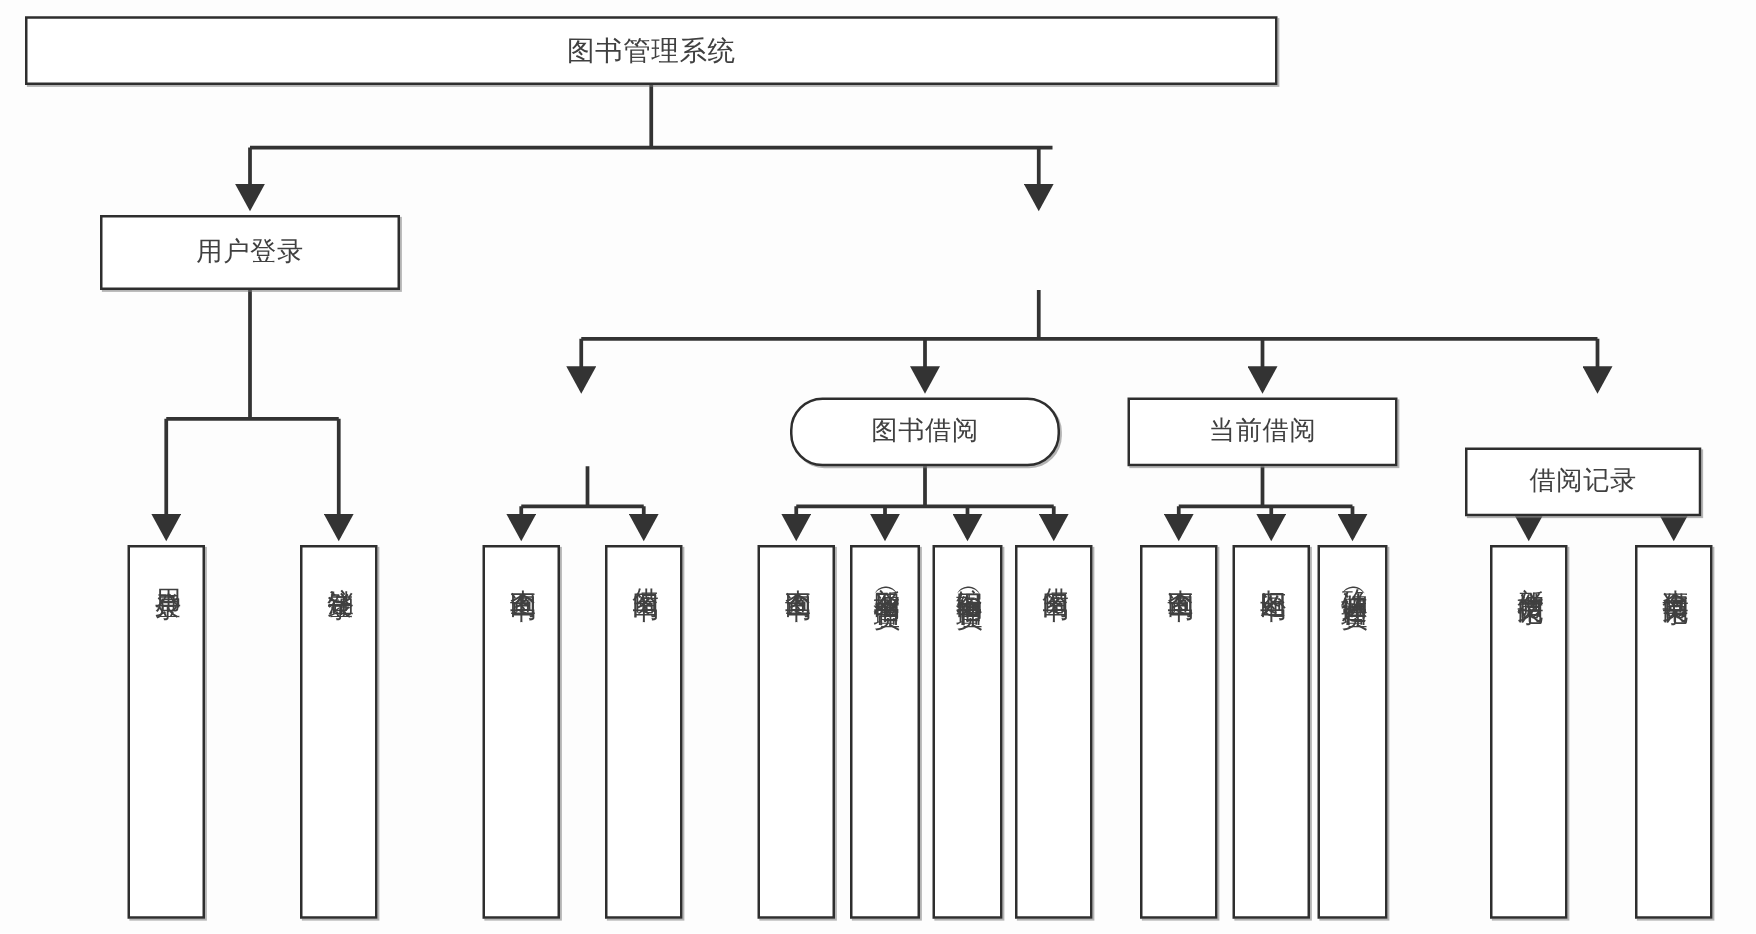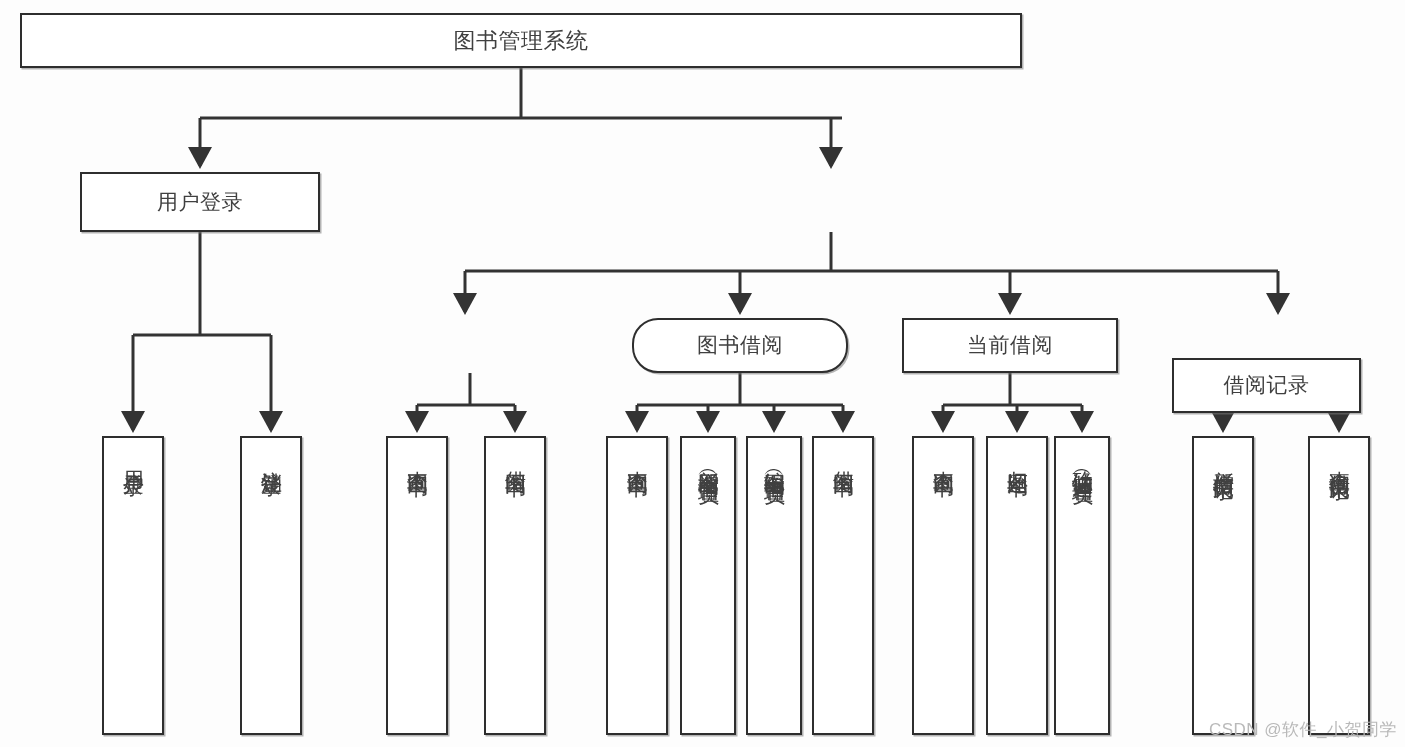--- a/index.html
+++ b/index.html
@@ -182,15 +182,14 @@
     <span class="label">确认归还（管理员）</span>
   </div>
 
   <div class="node vertical" style="left:1192px; top:436px; width:62px; height:299px;">
     <span class="label">新增借阅记录</span>
   </div>
   <div class="node vertical" style="left:1308px; top:436px; width:62px; height:299px;">
     <span class="label">查询借阅记录</span>
   </div>
 
-  <div id="watermark">CSDN @软件_小贺同学</div>
 
 </div>
 
 </body></html>

